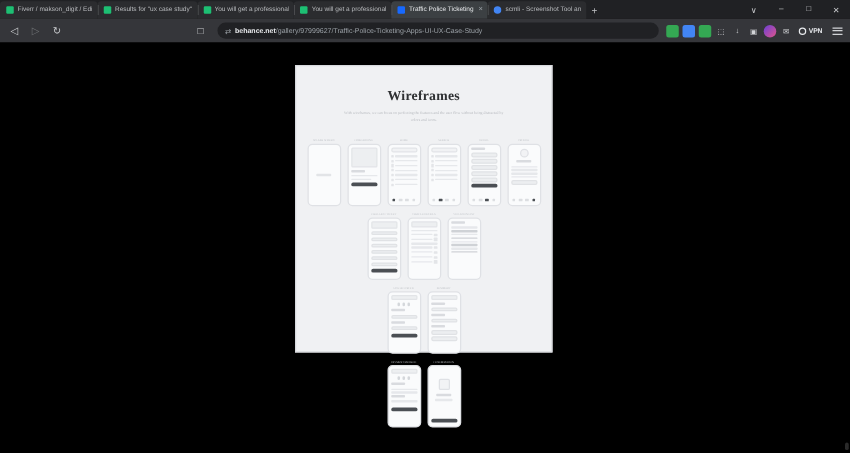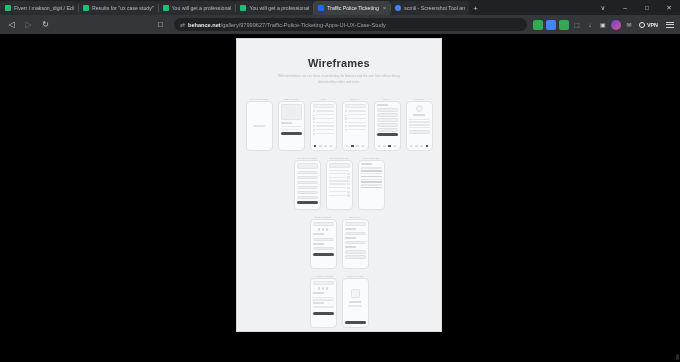--- a/index.html
+++ b/index.html
@@ -88,22 +88,22 @@
     align-items: center; justify-content: center; gap: 1.5px; flex: none;
   }
   .menu-btn i { display: block; width: 8px; height: 1px; background: #d2d4d7; }
 
   
   .viewport {
     position: absolute; left: 0; top: 34px; width: 680px; height: 328px;
     background: #000;
   }
   .page {
-    position: absolute; left: 236px; top: 4px; width: 206px; height: 294px;
-    background: #f0f1f3; border: 0.5px solid #d8dade;
+    position: absolute; left: 236px; top: 18px; width: 206px; height: 230px;
+    background: #f0f1f3; border: 0.5px solid #d8dade; font-family: Liberation Serif, serif;
   }
   .scrollbar {
     position: absolute; right: 1px; top: 320px; width: 3px; height: 6px;
     background: #2a2a2a; border-radius: 2px;
   }
 
   .page-title {
     text-align: center; color: #2f3133; font-size: 11px; font-weight: bold;
     letter-spacing: 0.2px; margin-top: 18px;
   }

